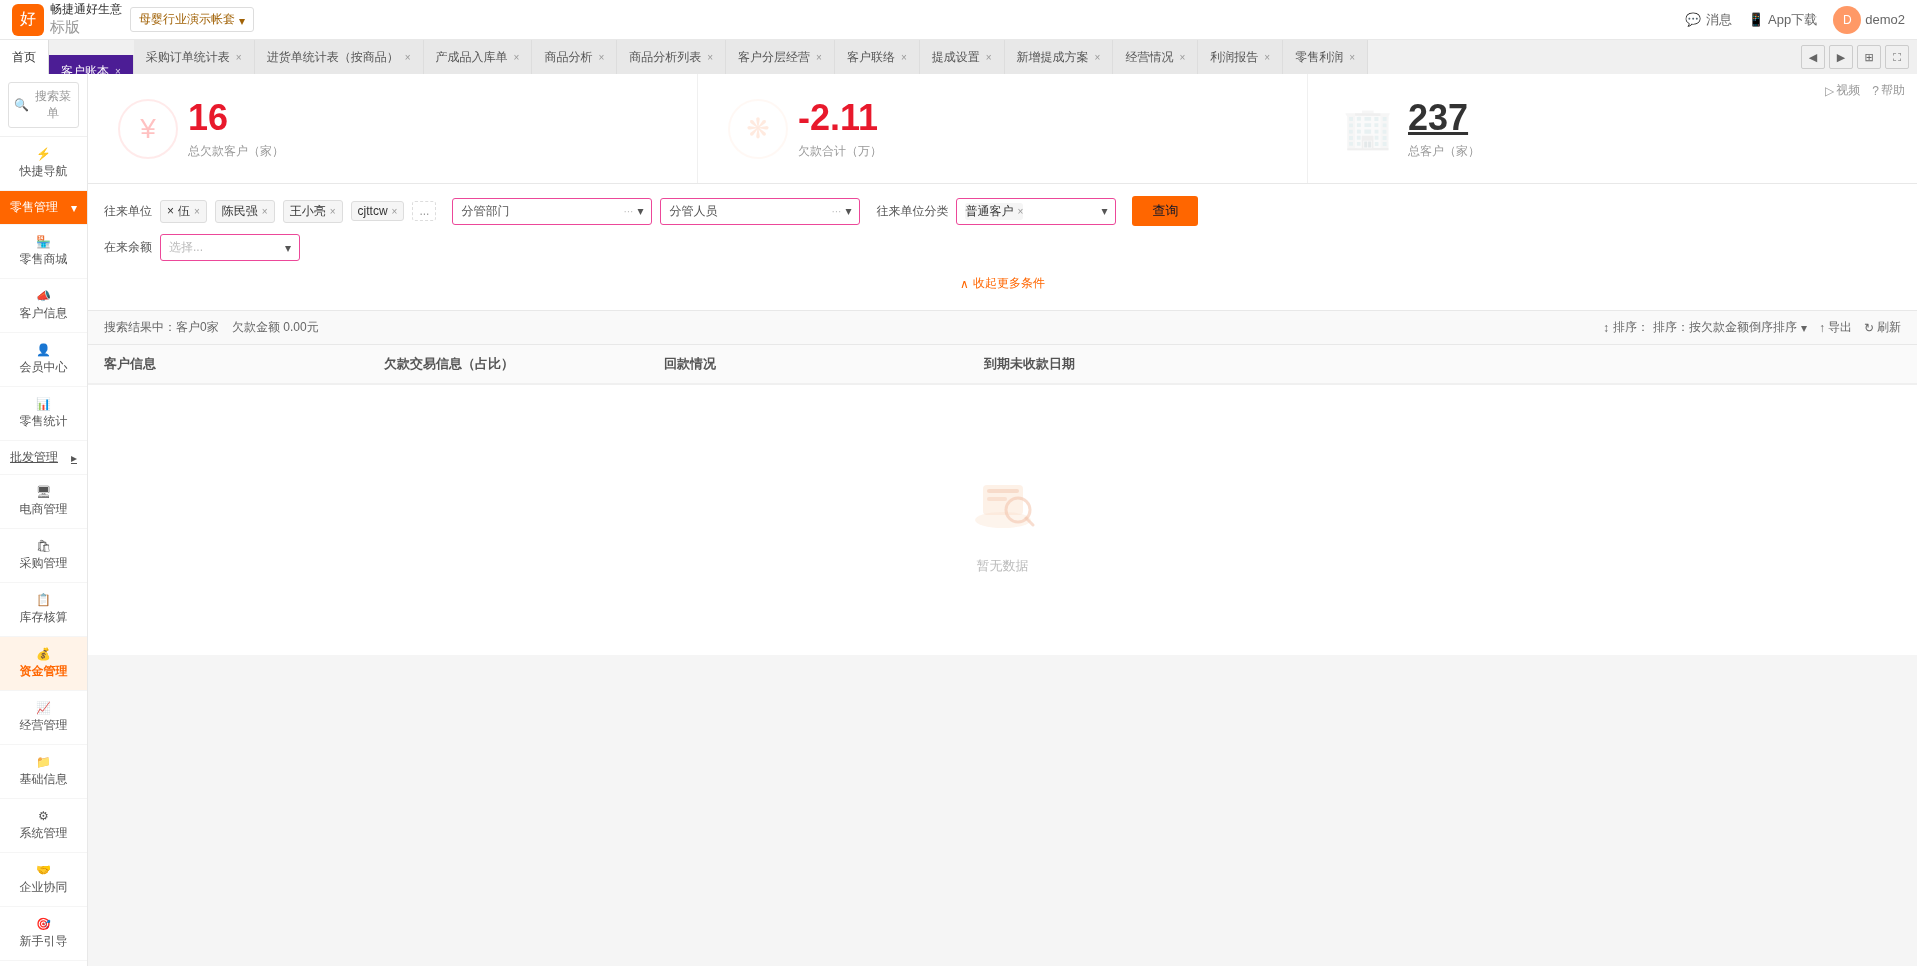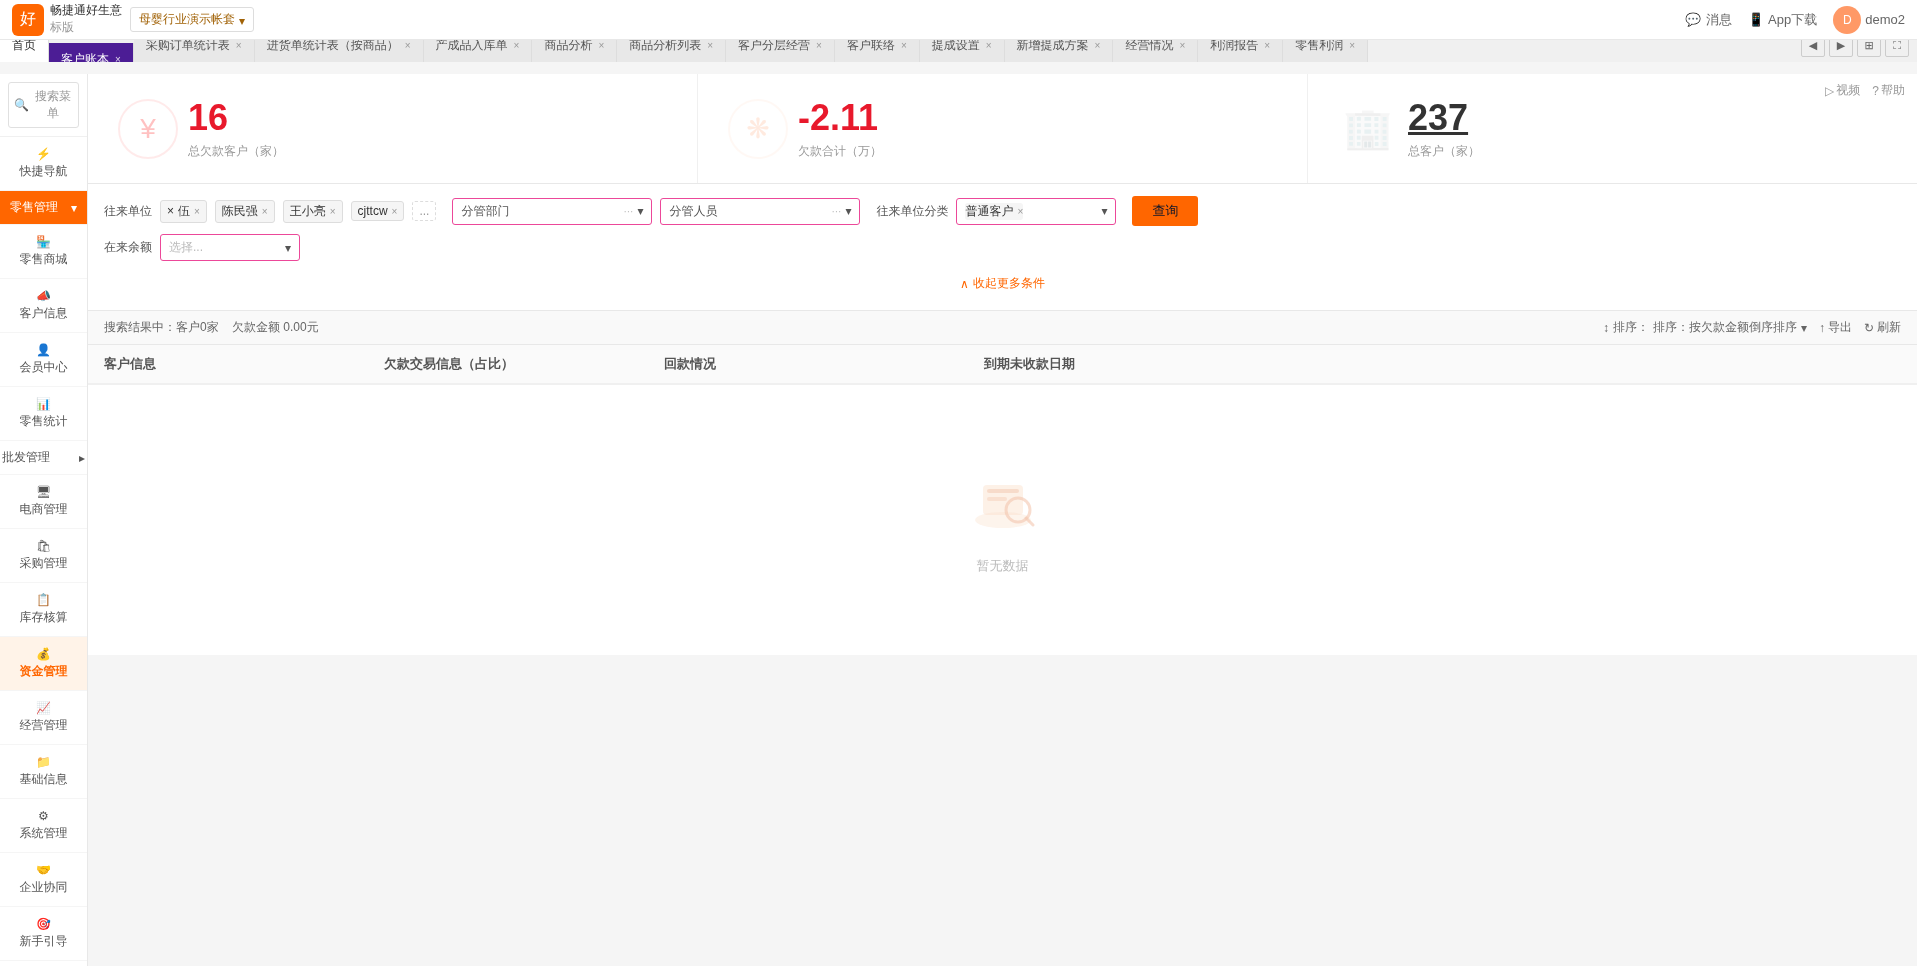--- a/index.html
+++ b/index.html
@@ -19,34 +19,34 @@
       z-index: 100;
     }
     .top-bar-left { display: flex; align-items: center; gap: 8px; }
     .logo-area { display: flex; align-items: center; gap: 6px; }
     .logo-icon {
       width: 32px; height: 32px; background: #ff6600;
       border-radius: 6px; display: flex; align-items: center; justify-content: center;
       color: white; font-size: 16px;
     }
     .logo-text { font-size: 12px; color: #333; line-height: 1.3; }
-    .logo-sub { font-size: 12px; color: #999; }
+    .logo-sub { font-size: 15px; color: #999; }
     .selector-btn {
       background: none; border: 1px solid #ddd; padding: 3px 8px;
       border-radius: 3px; cursor: pointer; font-size: 12px; color: #a16207;
       display: flex; align-items: flex-end; gap: 4px;
     }
     .top-bar-right { display: flex; align-items: center; gap: 16px; }
     .top-right-item { display: flex; align-items: center; gap: 4px; font-size: 13px; color: #666; cursor: pointer; }
     .avatar { width: 28px; height: 28px; border-radius: 50%; background: #ff9966; display: flex; align-items: center; justify-content: center; color: white; font-size: 12px; }
 
     
     .nav-tabs {
       position: fixed;
-      top: 28px; left: 0; right: 0;
+      top: 40px; left: 0; right: 0;
       height: 34px;
       background: #f0f0f0;
       display: flex;
       align-items: center;
       z-index: 99;
       overflow: hidden;
     }
     .nav-tab {
       height: 34px;
       padding: 0 12px;
@@ -405,21 +405,21 @@
     <span>客户信息</span>
   </div>
   <div class="sidebar-item">
     <span>👤</span>
     <span>会员中心</span>
   </div>
   <div class="sidebar-item">
     <span>📊</span>
     <span>零售统计</span>
   </div>
-  <div class="sidebar-item" style="flex-direction:row;justify-content:space-between;padding:8px 2px;">
+  <div class="sidebar-item" style="flex-direction:row;justify-content:space-between;padding:8px 10px;text-decoration:underline;">
     <span>批发管理</span>
     <span>▸</span>
   </div>
   <div class="sidebar-item">
     <span>🖥</span>
     <span>电商管理</span>
   </div>
   <div class="sidebar-item">
     <span>🛍</span>
     <span>采购管理</span>

